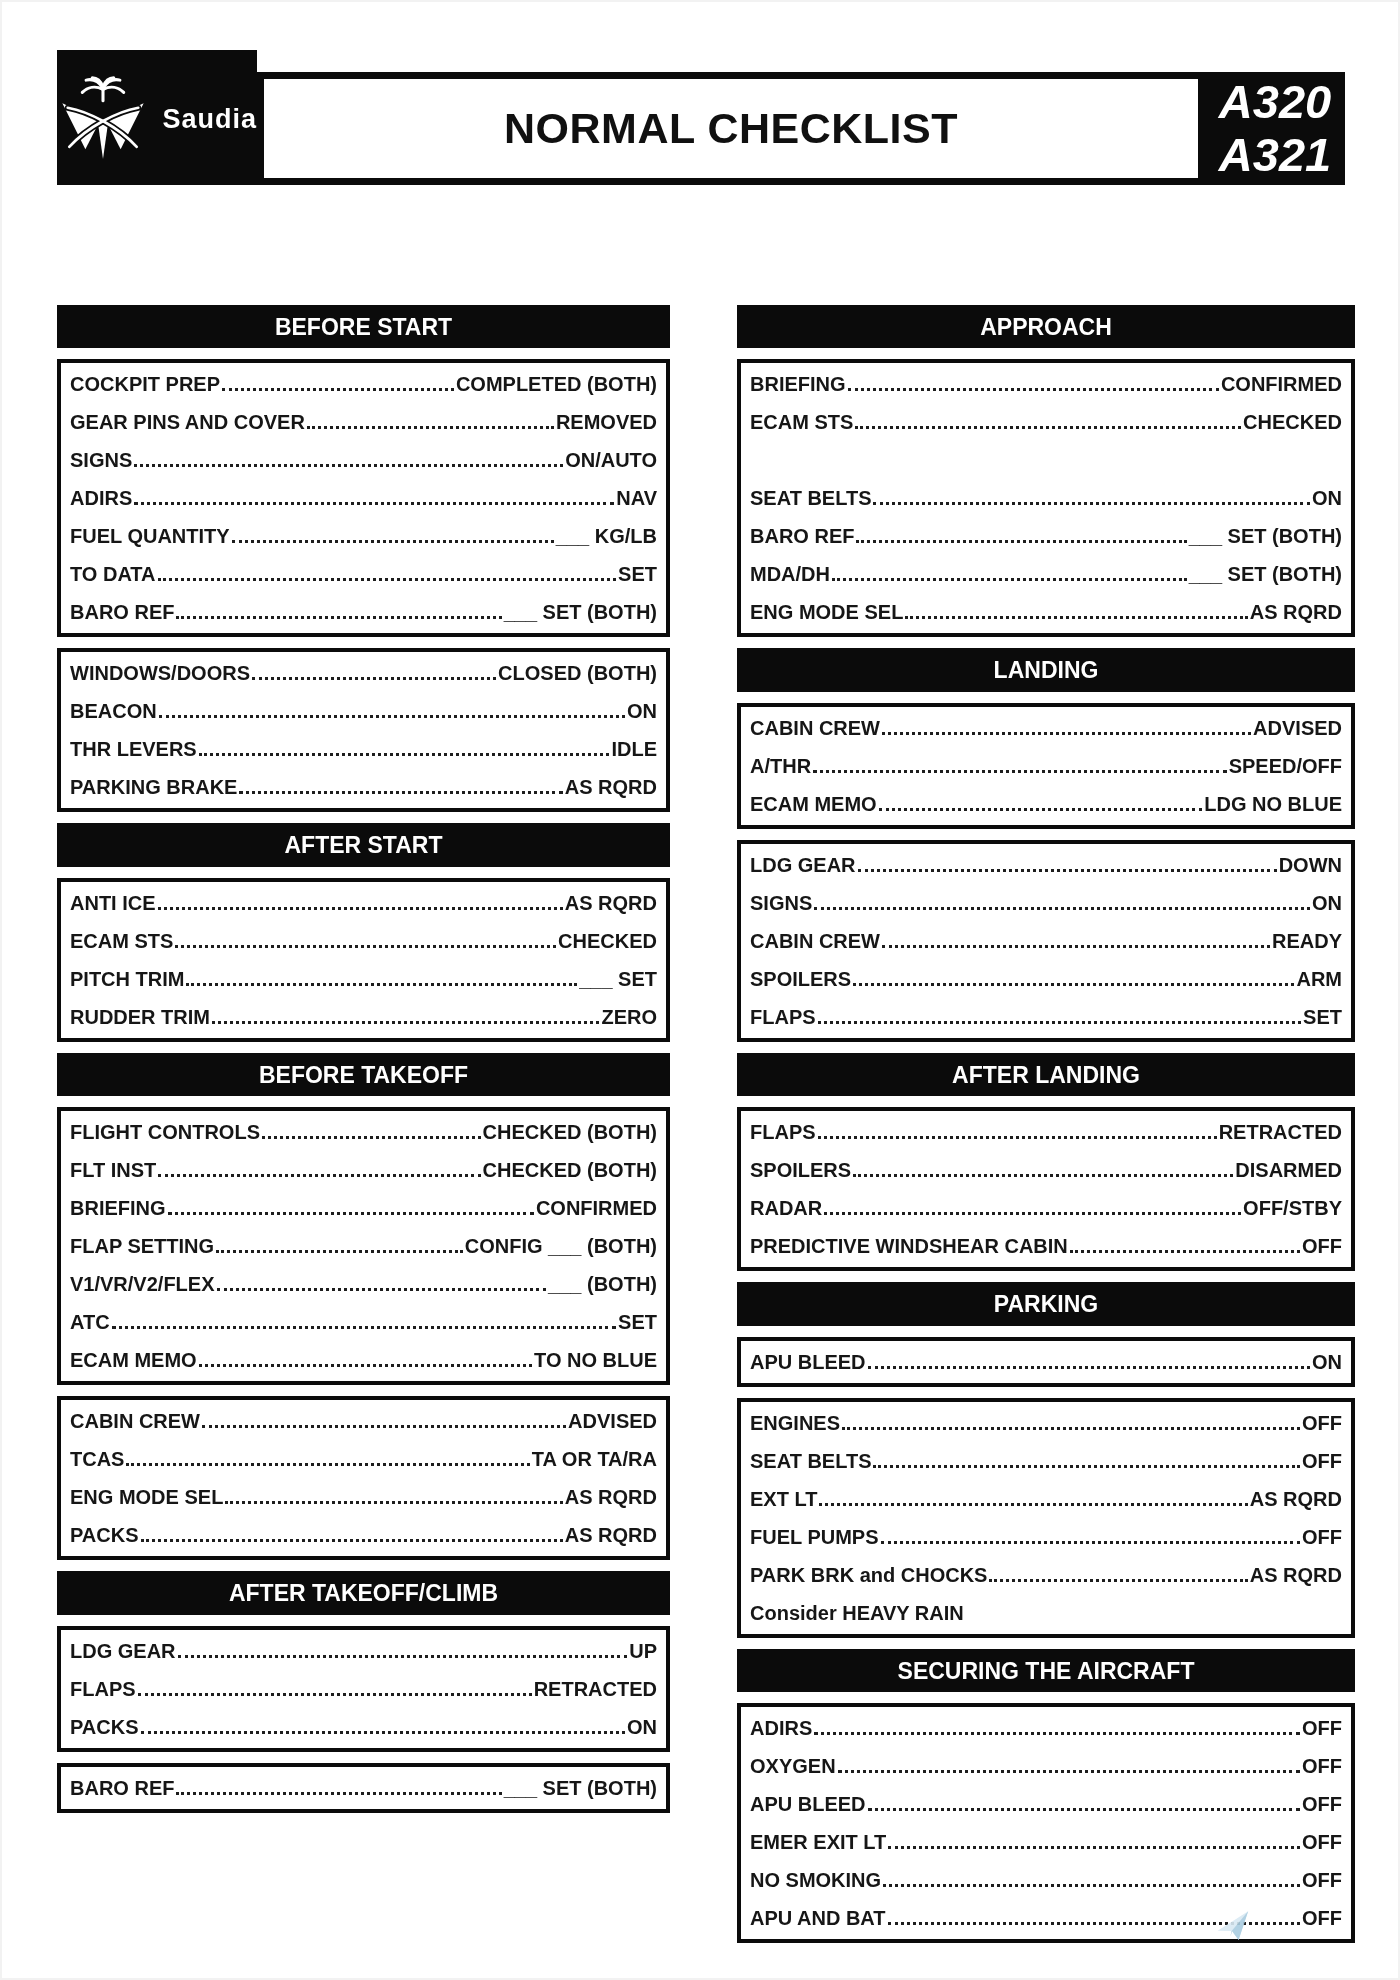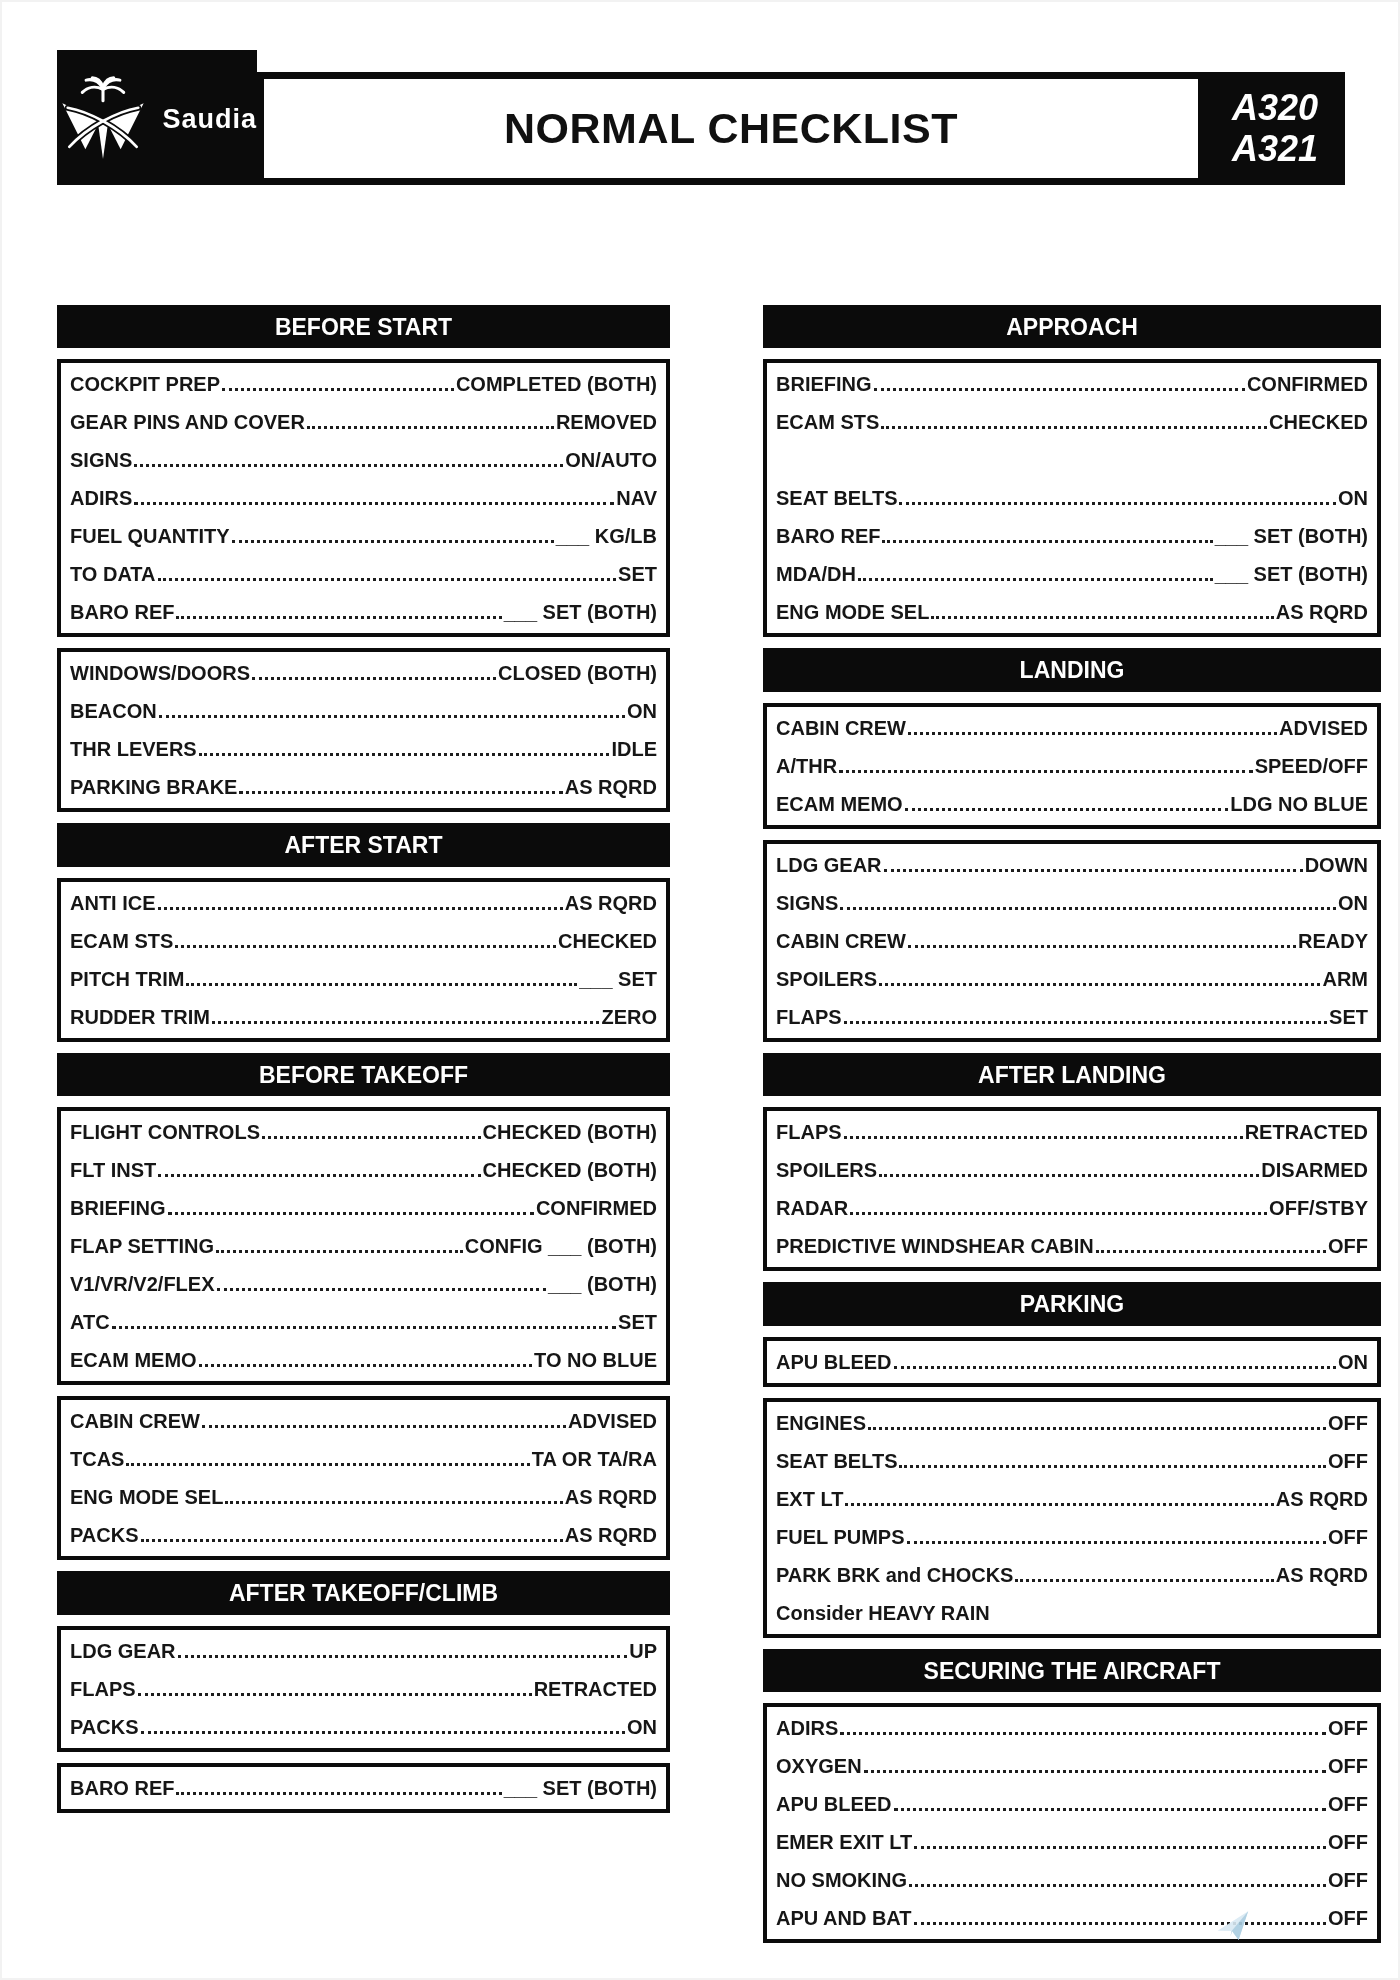--- a/index.html
+++ b/index.html
@@ -18,26 +18,26 @@
   .logo-box svg{display:block;}
   .brand{color:#fff;font-weight:700;font-size:27px;letter-spacing:1px;line-height:1;}
   .title-box{
     flex:1;margin-top:22px;height:113px;box-sizing:border-box;background:#fff;
     border:7px solid #0b0b0b;display:flex;align-items:center;justify-content:center;
   }
   .title-box h1{margin:0;font-size:43px;font-weight:700;letter-spacing:.5px;color:#101010;}
   .type-box{
     width:140px;margin-top:22px;height:113px;box-sizing:border-box;background:#0b0b0b;
     display:flex;flex-direction:column;align-items:center;justify-content:center;
-    color:#fff;font-weight:700;font-style:italic;font-size:36px;line-height:1.12;
+    color:#fff;font-weight:700;font-style:italic;font-size:47px;line-height:1.12;
   }
   
   .col{position:absolute;top:305px;}
   #left-col{left:57px;width:613px;}
-  #right-col{left:763px;width:618px;}
+  #right-col{left:737px;width:618px;}
   .sec-title{
     background:#0b0b0b;color:#fff;text-align:center;font-weight:700;font-size:23px;
     padding:9px 11px 8px;line-height:1.15;
   }
   .group{
     border:4px solid #0b0b0b;background:#fff;margin:11px 0;padding:2px 9px;
   }
   .row{display:flex;align-items:flex-end;height:38px;line-height:38px;font-size:20px;font-weight:700;}
   .row .label,.row .value{white-space:nowrap;}
   .row .dots{

